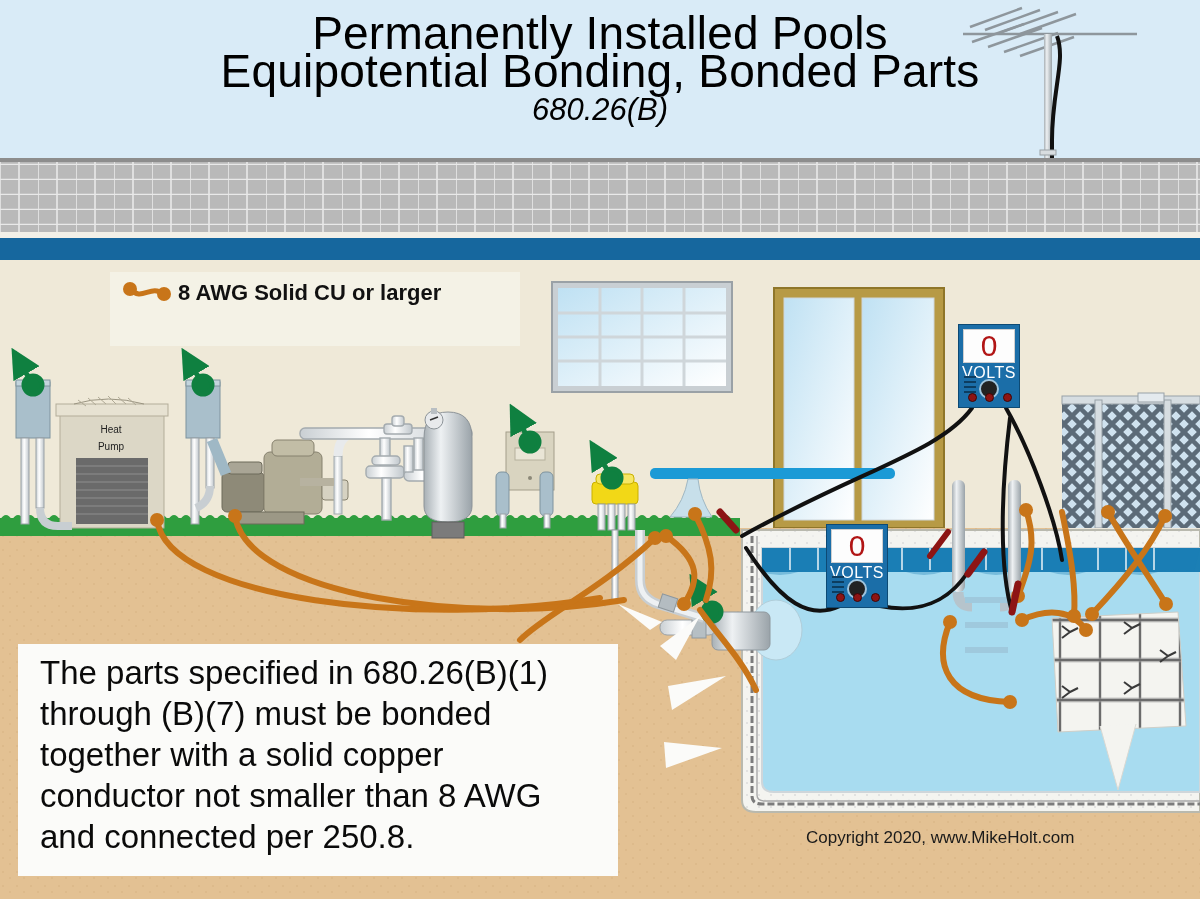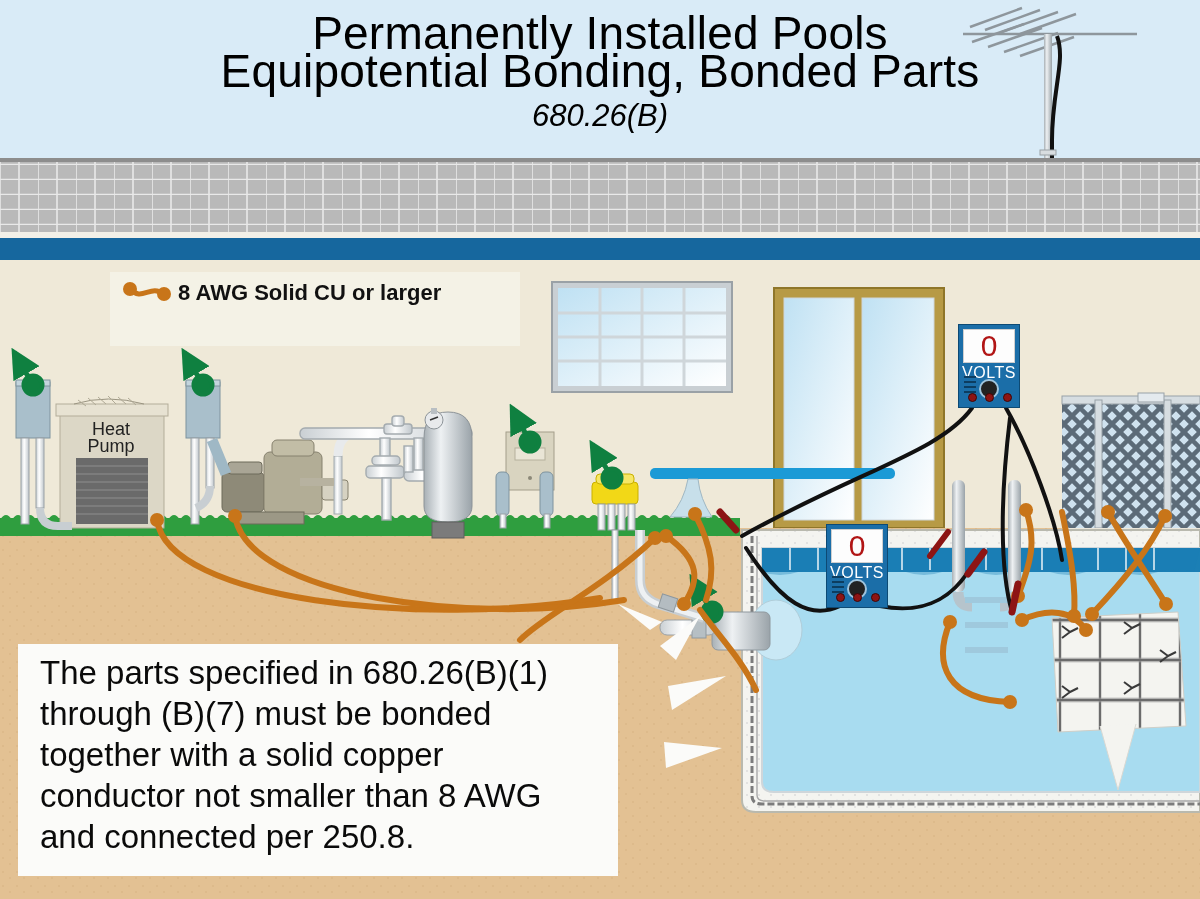--- a/index.html
+++ b/index.html
@@ -30,21 +30,21 @@
     font-size: 46px;
     line-height: 38px;
     color: #000;
     letter-spacing: .2px;
   }
   .title-code {
     font-size: 31px;
     line-height: 36px;
     font-style: italic;
     color: #000;
-    margin-top: 8px;
+    margin-top: 2px;
   }
 
   
   .legend {
     position: absolute;
     left: 110px; top: 272px;
     width: 410px; height: 74px;
     background: #f4f2e6;
     padding: 4px 8px 4px 10px;
   }
@@ -133,21 +133,21 @@
     position:absolute; width:9px; height:9px; border-radius:50%;
     background:#8d1414; border:1px solid #3d0606;
   }
 
   
   .hp-label {
     position: absolute;
     left: 63px; top: 421px;
     width: 96px;
     text-align: center;
-    font-size: 18px;
+    font-size: 10px;
     line-height: 17px;
     color: #222;
     white-space: pre-line;
     z-index: 12;
   }
 
   svg { display:block; }
 </style>
 </head>
 <body>
@@ -562,14 +562,15 @@
 
   <div class="callout">
     <div class="callout-body"></div>
     <div class="callout-text">The parts specified in 680.26(B)(1)
 through (B)(7) must be bonded
 together with a solid copper
 conductor not smaller than 8 AWG
 and connected per 250.8.</div>
   </div>
 
+  <div class="copyright">Copyright 2020, www.MikeHolt.com</div>
 
 </div>
 
 </body></html>

